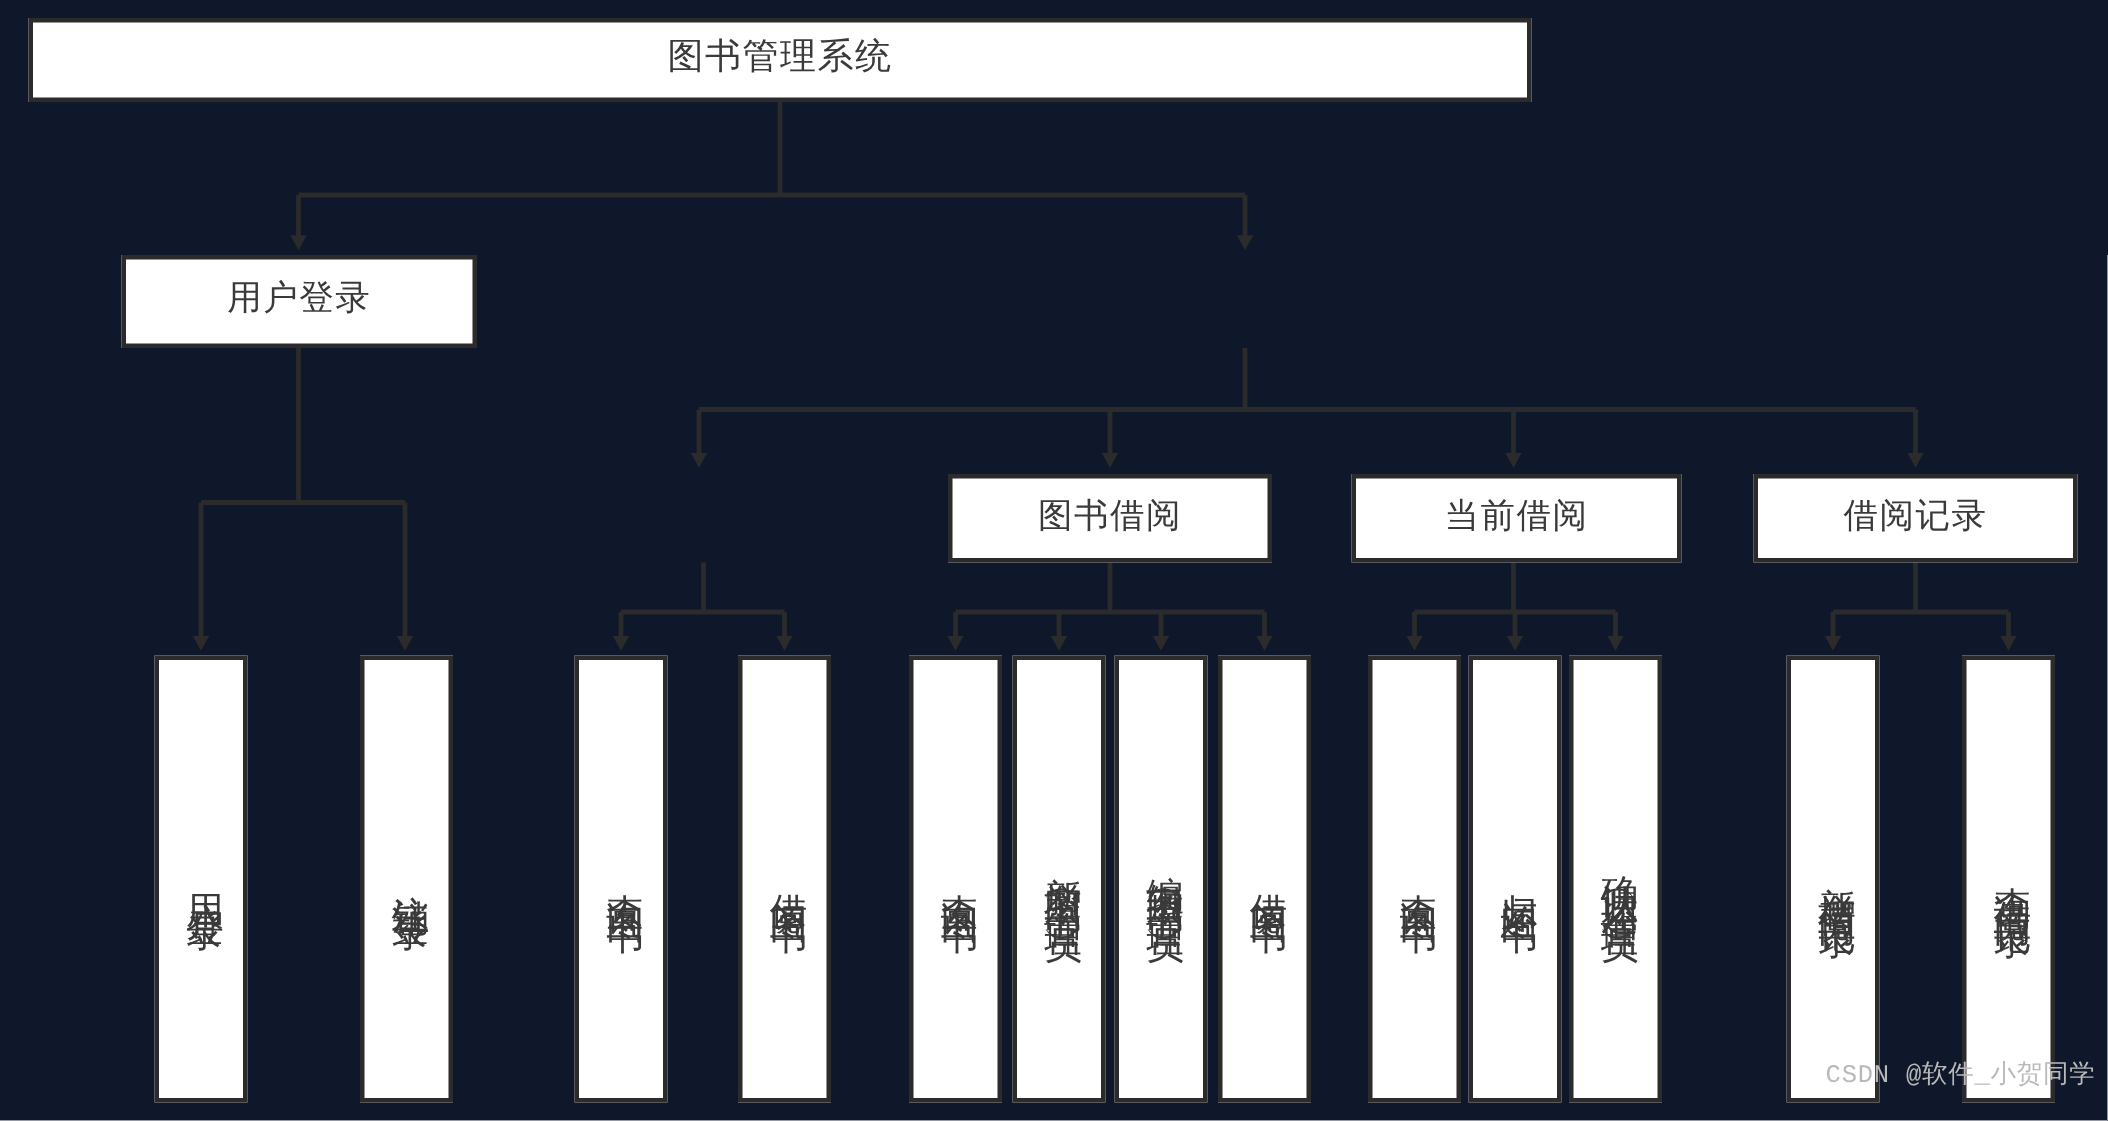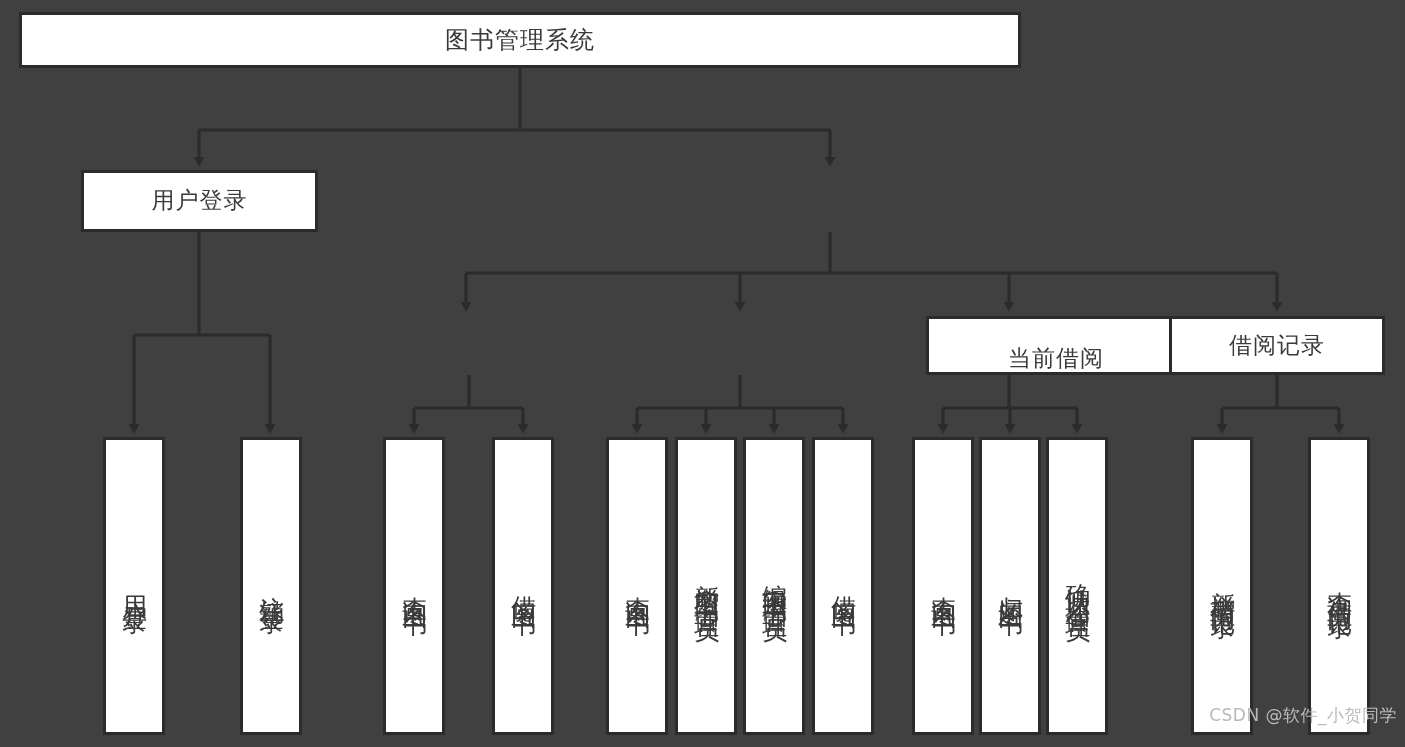--- a/index.html
+++ b/index.html
@@ -1,17 +1,17 @@
 <!DOCTYPE html>
 <html><head>
 <meta charset="utf-8">
 <style>
   html,body{margin:0;padding:0;background:#ffffff;}
   body{font-family:"DejaVu Sans","Liberation Sans",sans-serif;}
-  #stage{position:relative;width:1405px;height:747px;background:#404040;overflow:hidden;}
+  #stage{position:relative;width:1405px;height:747px;background:#0f172a;overflow:hidden;font-family:Liberation Mono, monospace;}
   svg#wires{position:absolute;left:0;top:0;width:1405px;height:747px;}
   .node{position:absolute;box-sizing:border-box;background:#ffffff;border:3px solid #2b2b2b;
         display:flex;align-items:center;justify-content:center;}
   .node .lbl{color:#3a3a3a;font-size:23px;line-height:1.18;letter-spacing:1px;white-space:nowrap;}
   .node.root .lbl{font-size:24px;}
   .leaf{position:absolute;box-sizing:border-box;background:#ffffff;border:3px solid #2b2b2b;
         display:flex;align-items:center;justify-content:center;overflow:hidden;}
   .leaf .vlbl{writing-mode:vertical-rl;text-orientation:upright;color:#3a3a3a;font-size:25px;
               letter-spacing:5px;line-height:1.05;white-space:nowrap;}
   #watermark{position:absolute;right:8px;bottom:20px;color:#b9b9b9;font-size:17px;
@@ -73,21 +73,24 @@
   </svg>
 
   <div class="node root" style="left:19px;top:12px;width:1002px;height:56px;">
     <span class="lbl">图书管理系统</span>
   </div>
 
   <div class="node" style="left:81px;top:170px;width:237px;height:62px;">
     <span class="lbl">用户登录</span>
   </div>
 
-  <div class="node" style="left:926px;top:316px;width:260px;height:59px;align-items:flex-end;">
+  <div class="node" style="left:632px;top:316px;width:216px;height:59px;">
+    <span class="lbl">图书借阅</span>
+  </div>
+  <div class="node" style="left:901px;top:316px;width:220px;height:59px;">
     <span class="lbl">当前借阅</span>
   </div>
   <div class="node" style="left:1169px;top:316px;width:216px;height:59px;">
     <span class="lbl">借阅记录</span>
   </div>
 
   <div class="leaf" style="left:103px;top:437px;width:62px;height:298px;">
     <span class="vlbl">用户登录</span>
   </div>
   <div class="leaf" style="left:240px;top:437px;width:62px;height:298px;">

